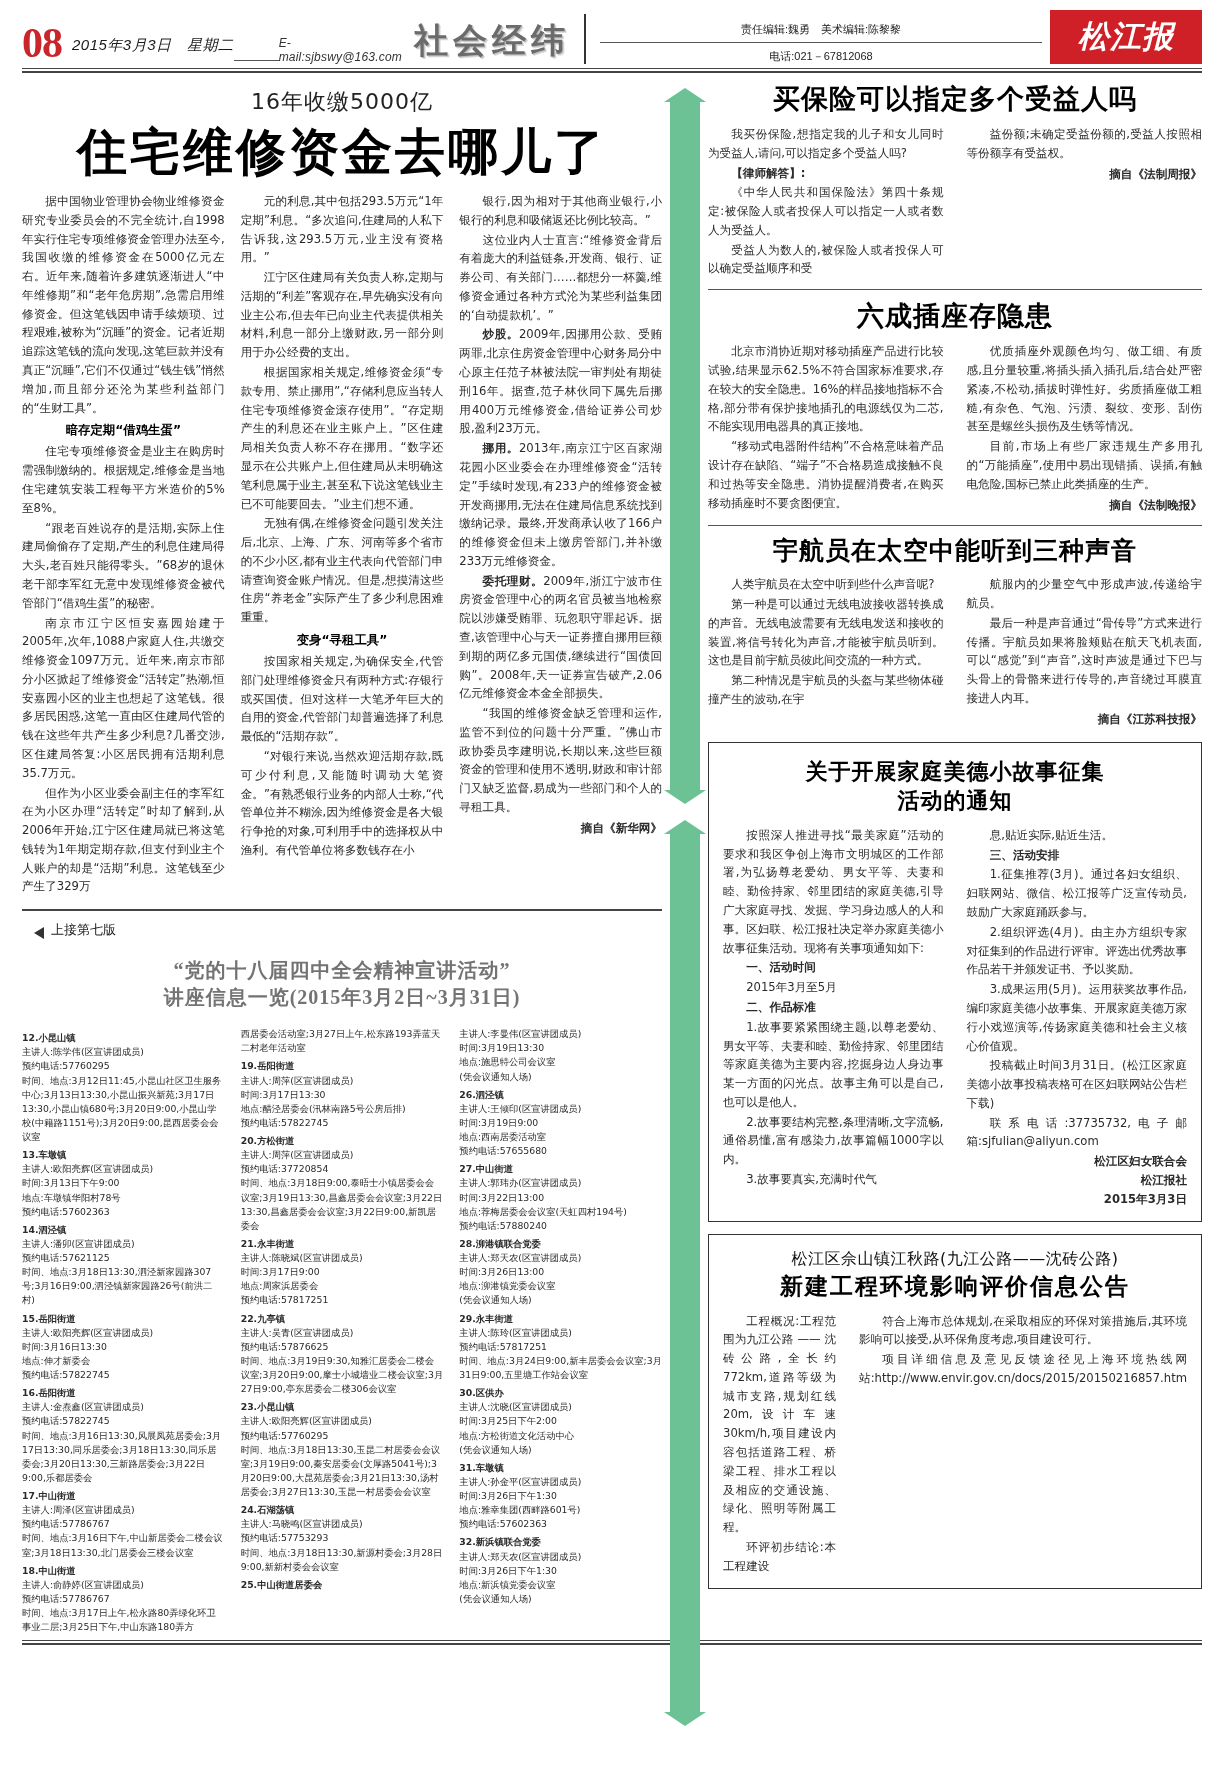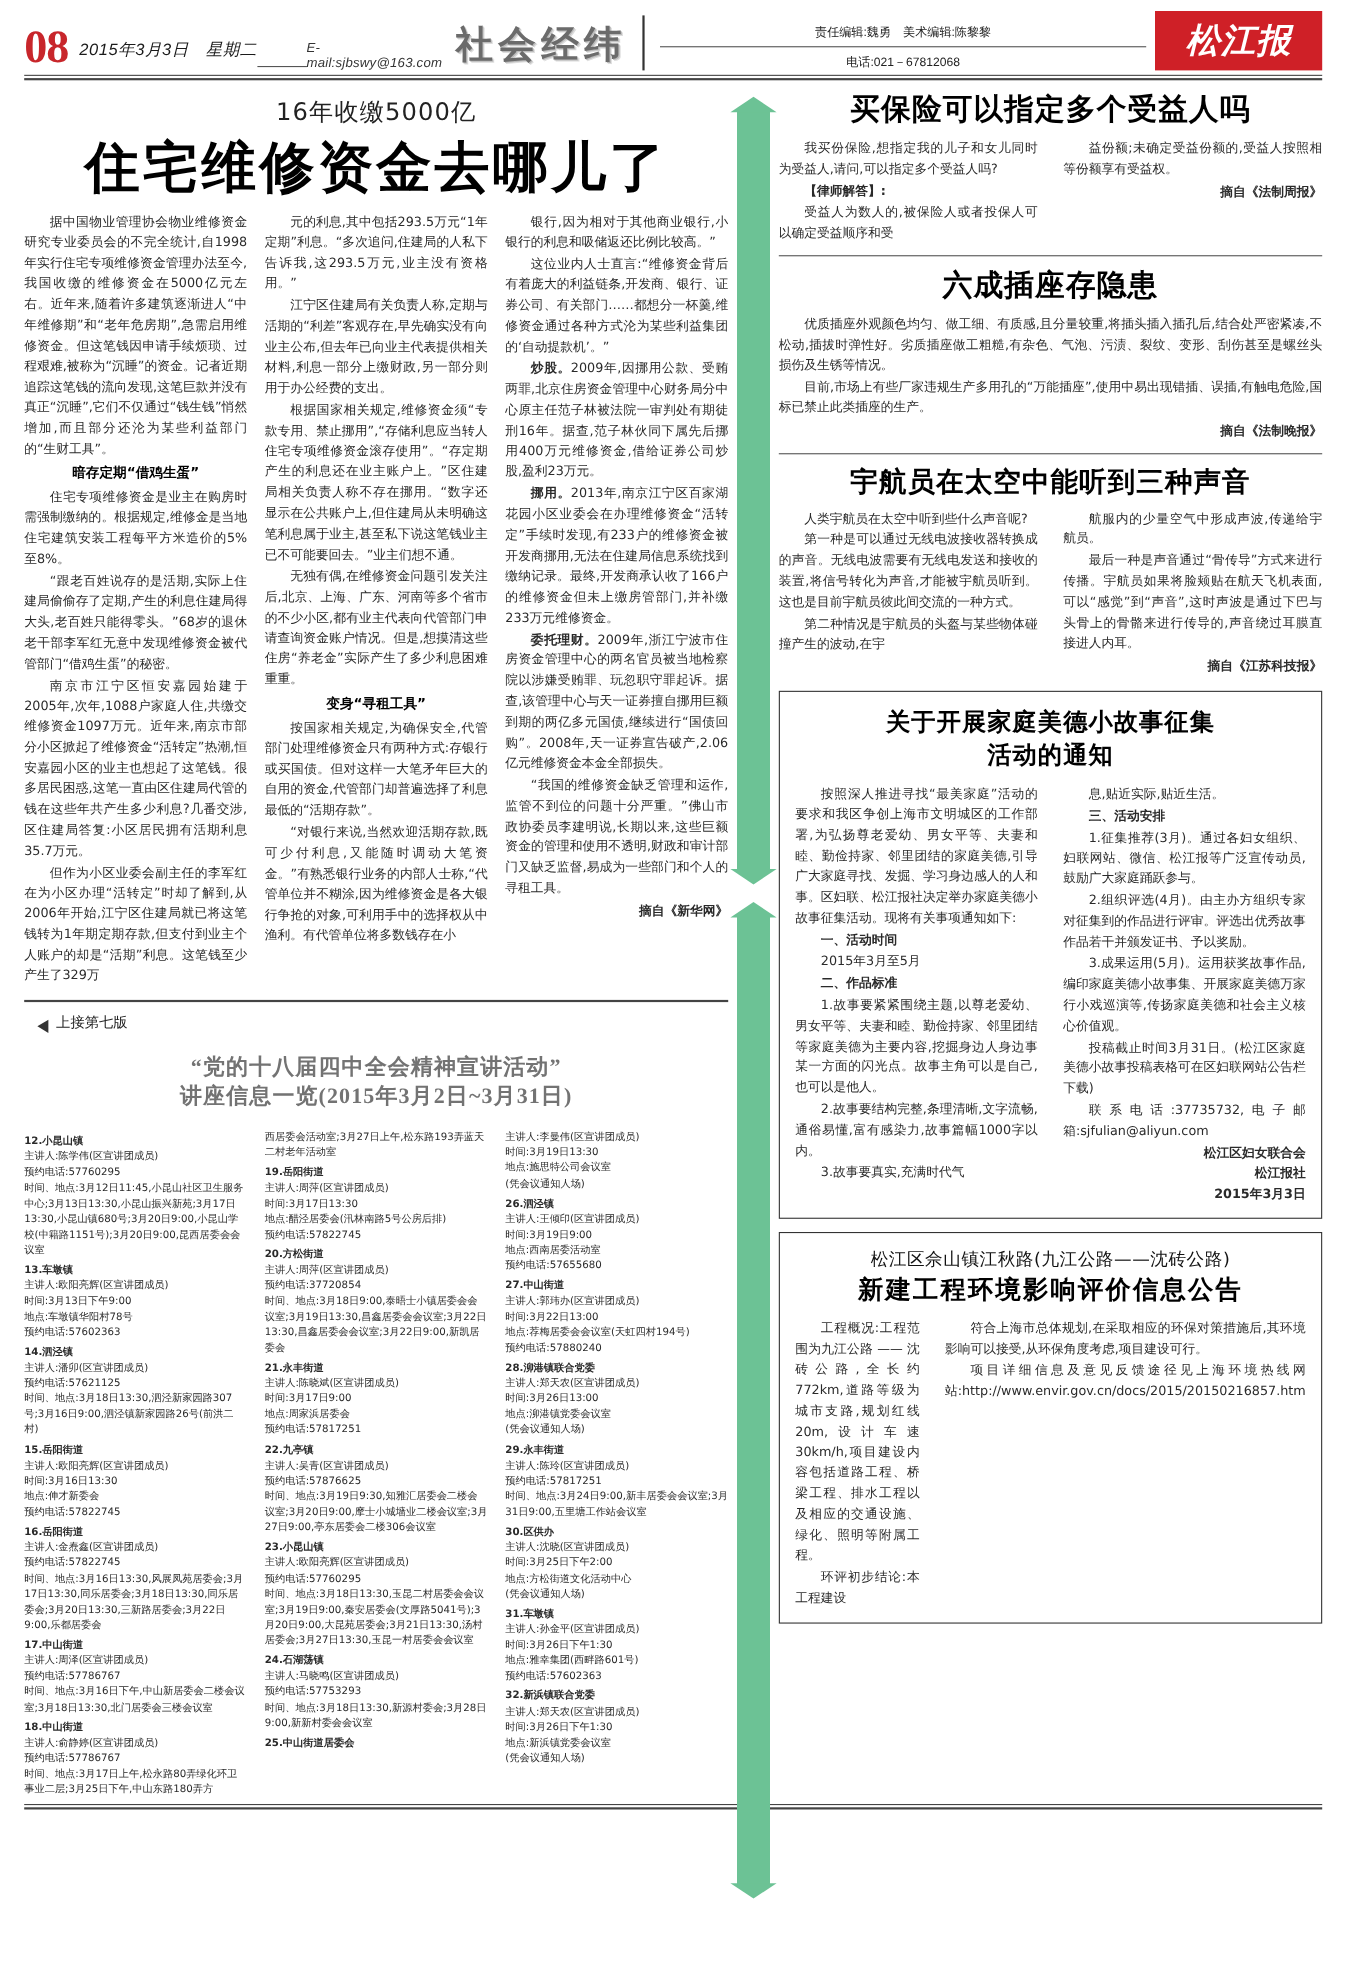--- a/index.html
+++ b/index.html
@@ -504,32 +504,37 @@
       <div class="arrow a2"></div>
     </div>
 
     <div class="right-side">
 
       <div class="art-head">买保险可以指定多个受益人吗</div>
       <div class="cols2">
         <div class="col bodytext">
             <p>我买份保险,想指定我的儿子和女儿同时为受益人,请问,可以指定多个受益人吗?</p>
             <p style="font-weight: bold;">【律师解答】:</p>
+            <p>《中华人民共和国保险法》第四十条规定:被保险人或者投保人可以指定一人或者数人为受益人。</p>
             <p>受益人为数人的,被保险人或者投保人可以确定受益顺序和受</p>
           </div>
         <div class="col bodytext">
             <p>益份额;未确定受益份额的,受益人按照相等份额享有受益权。</p>
             <p class="source">摘自《法制周报》</p>
           </div>
       </div>
 
       <div class="hr-mid"></div>
 
       <div class="art-head">六成插座存隐患</div>
       <div class="cols2">
+        <div class="col bodytext">
+            <p>北京市消协近期对移动插座产品进行比较试验,结果显示62.5%不符合国家标准要求,存在较大的安全隐患。16%的样品接地指标不合格,部分带有保护接地插孔的电源线仅为二芯,不能实现用电器具的真正接地。</p>
+            <p>“移动式电器附件结构”不合格意味着产品设计存在缺陷、“端子”不合格易造成接触不良和过热等安全隐患。消协提醒消费者,在购买移动插座时不要贪图便宜。</p>
+          </div>
         <div class="col bodytext">
             <p>优质插座外观颜色均匀、做工细、有质感,且分量较重,将插头插入插孔后,结合处严密紧凑,不松动,插拔时弹性好。劣质插座做工粗糙,有杂色、气泡、污渍、裂纹、变形、刮伤甚至是螺丝头损伤及生锈等情况。</p>
             <p>目前,市场上有些厂家违规生产多用孔的“万能插座”,使用中易出现错插、误插,有触电危险,国标已禁止此类插座的生产。</p>
             <p class="source">摘自《法制晚报》</p>
           </div>
       </div>
 
       <div class="hr-mid"></div>
 
       <div class="art-head sm">宇航员在太空中能听到三种声音</div>

